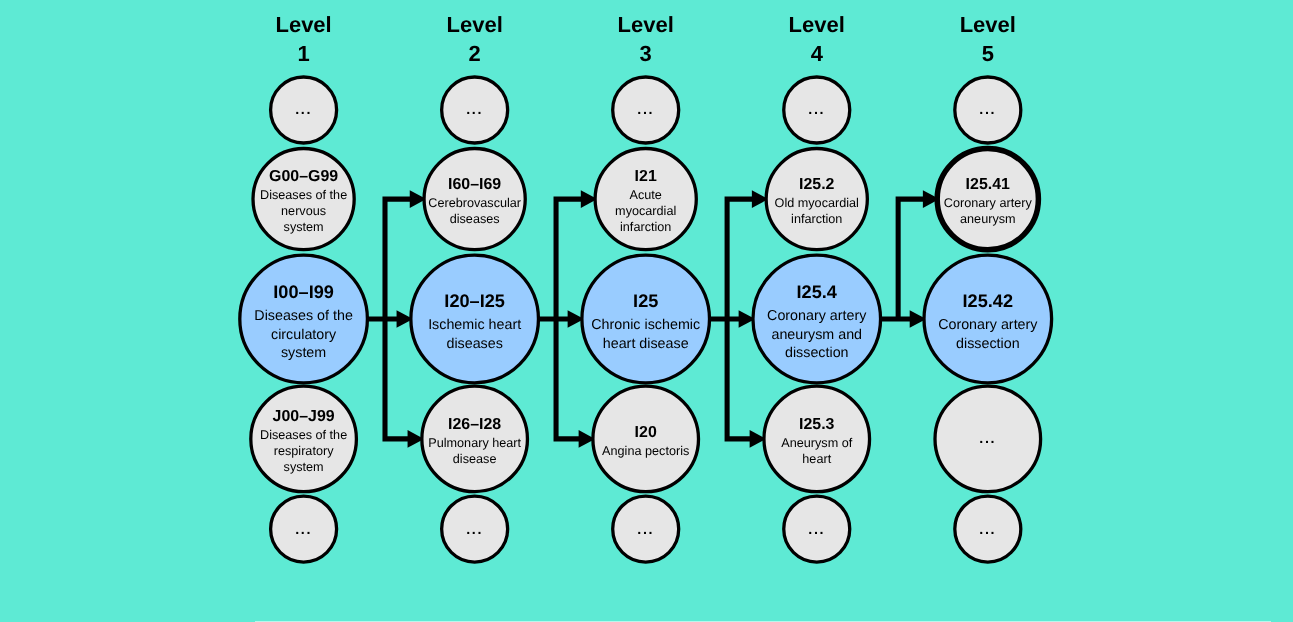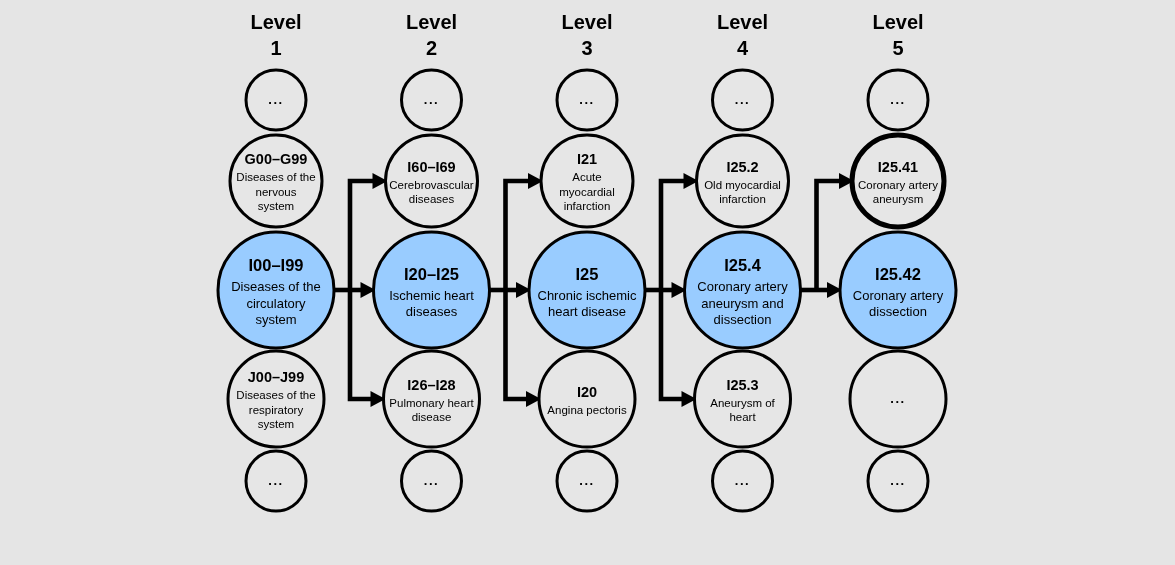--- a/index.html
+++ b/index.html
@@ -5,21 +5,21 @@
   html, body {
     margin: 0;
     padding: 0;
     background: #ffffff;
     font-family: "Liberation Sans", sans-serif;
   }
   .canvas {
     position: relative;
     width: 1175px;
     height: 565px;
-    background: #e5e5e5;
+    background: #5eead4;
     overflow: hidden;
   }
   svg text {
     font-family: "Liberation Sans", sans-serif;
     fill: #000000;
   }
 </style>
 </head>
 <body>
 

